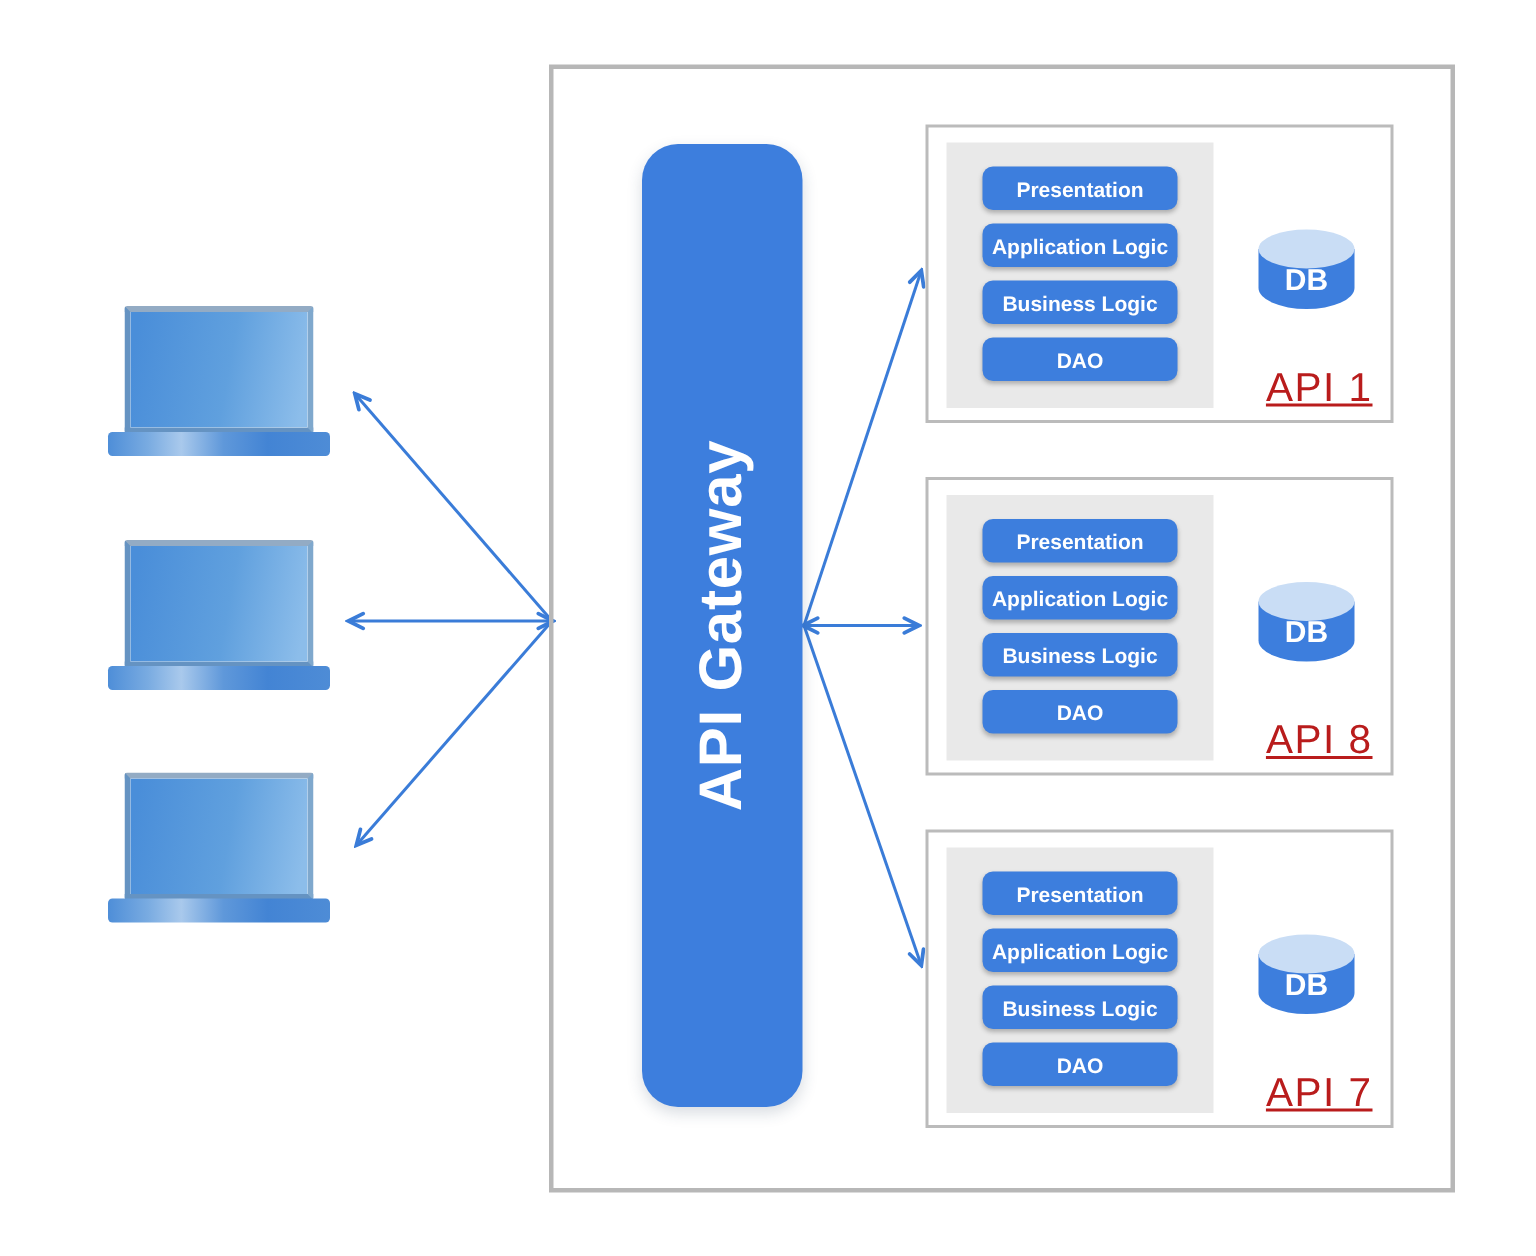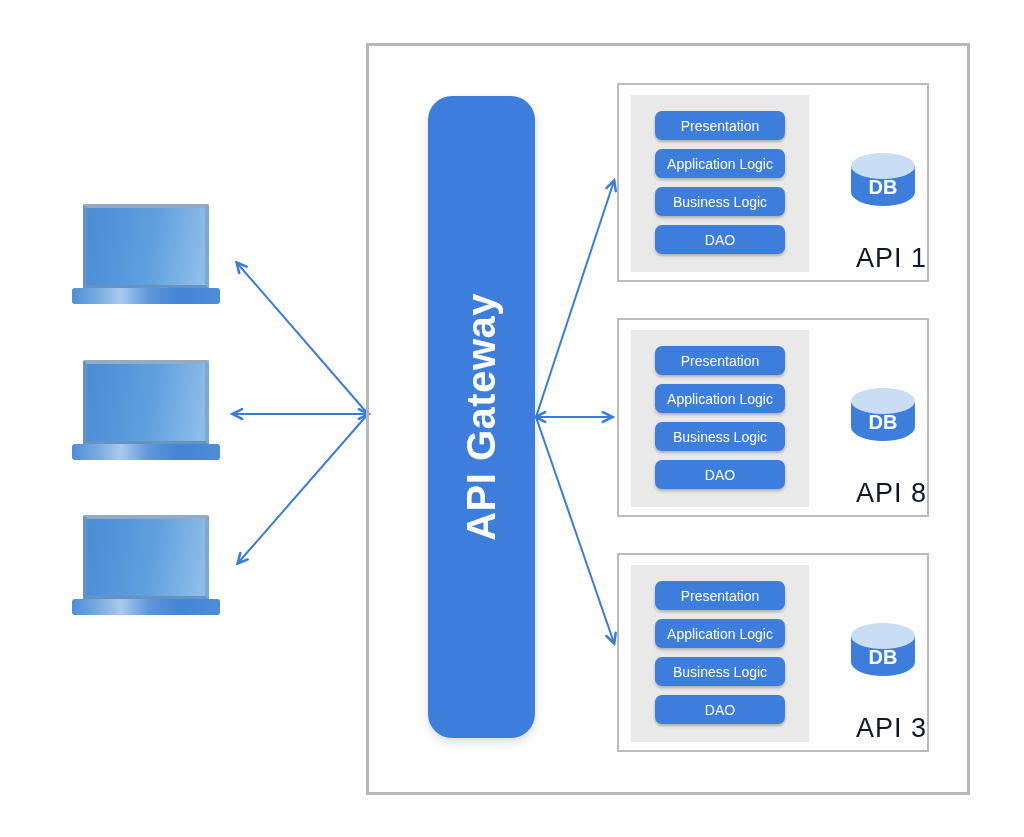--- a/index.html
+++ b/index.html
@@ -20,26 +20,26 @@
   .gateway-label{writing-mode:vertical-rl;transform:rotate(180deg);color:#ffffff;
                  font-size:40px;font-weight:600;letter-spacing:0.5px;white-space:nowrap;}
 
   
   .api-box{position:absolute;left:617px;width:312px;height:199px;background:#ffffff;
            border:2px solid #bbbbbb;box-sizing:border-box;}
   .api-box.b1{top:83px;} .api-box.b2{top:318px;} .api-box.b3{top:553px;}
   .panel{position:absolute;left:12px;top:10px;width:178px;height:177px;background:#e9e9e9;
          display:flex;flex-direction:column;align-items:center;padding-top:16px;gap:9px;box-sizing:border-box;}
   .layer-btn{width:130px;height:29px;flex:0 0 auto;background:#3d7edd;border-radius:7px;
-             color:#ffffff;font-size:14px;font-weight:400;display:flex;align-items:center;justify-content:center;
+             color:#ffffff;font-size:14px;font-weight:700;display:flex;align-items:center;justify-content:center;
              box-shadow:0 2px 3px rgba(70,70,70,0.35);white-space:nowrap;}
-  .api-label{position:absolute;right:0;bottom:6px;font-size:27px;color:#0f172a;letter-spacing:1px;}
+  .api-label{position:absolute;right:12px;bottom:6px;font-size:27px;color:#b91c1c;letter-spacing:1px;text-decoration:underline;}
 
   
-  .db{position:absolute;left:232px;top:68px;width:64px;height:54px;}
+  .db{position:absolute;left:220px;top:68px;width:64px;height:54px;}
   .db-body{position:absolute;left:0;top:13px;width:64px;height:40px;background:#3d7edd;
            border-radius:0 0 32px 32px / 0 0 14px 14px;}
   .db-top{position:absolute;left:0;top:0;width:64px;height:26px;background:#c9ddf5;border-radius:50%;}
   .db-label{position:absolute;left:0;top:20px;width:100%;height:28px;line-height:28px;text-align:center;
             color:#ffffff;font-size:20px;font-weight:700;}
 
   
   .laptop{position:absolute;left:72px;width:148px;height:100px;}
   .laptop.l1{top:204px;} .laptop.l2{top:360px;} .laptop.l3{top:515px;}
   .lt-screen{position:absolute;left:11px;top:0;width:126px;height:85px;box-sizing:border-box;
@@ -130,16 +130,16 @@
       <div class="layer-btn">Presentation</div>
       <div class="layer-btn">Application Logic</div>
       <div class="layer-btn">Business Logic</div>
       <div class="layer-btn">DAO</div>
     </div>
     <div class="db">
       <div class="db-body"></div>
       <div class="db-top"></div>
       <div class="db-label">DB</div>
     </div>
-    <div class="api-label">API 3</div>
+    <div class="api-label">API 7</div>
   </div>
 
 </div>
 
 </body></html>

